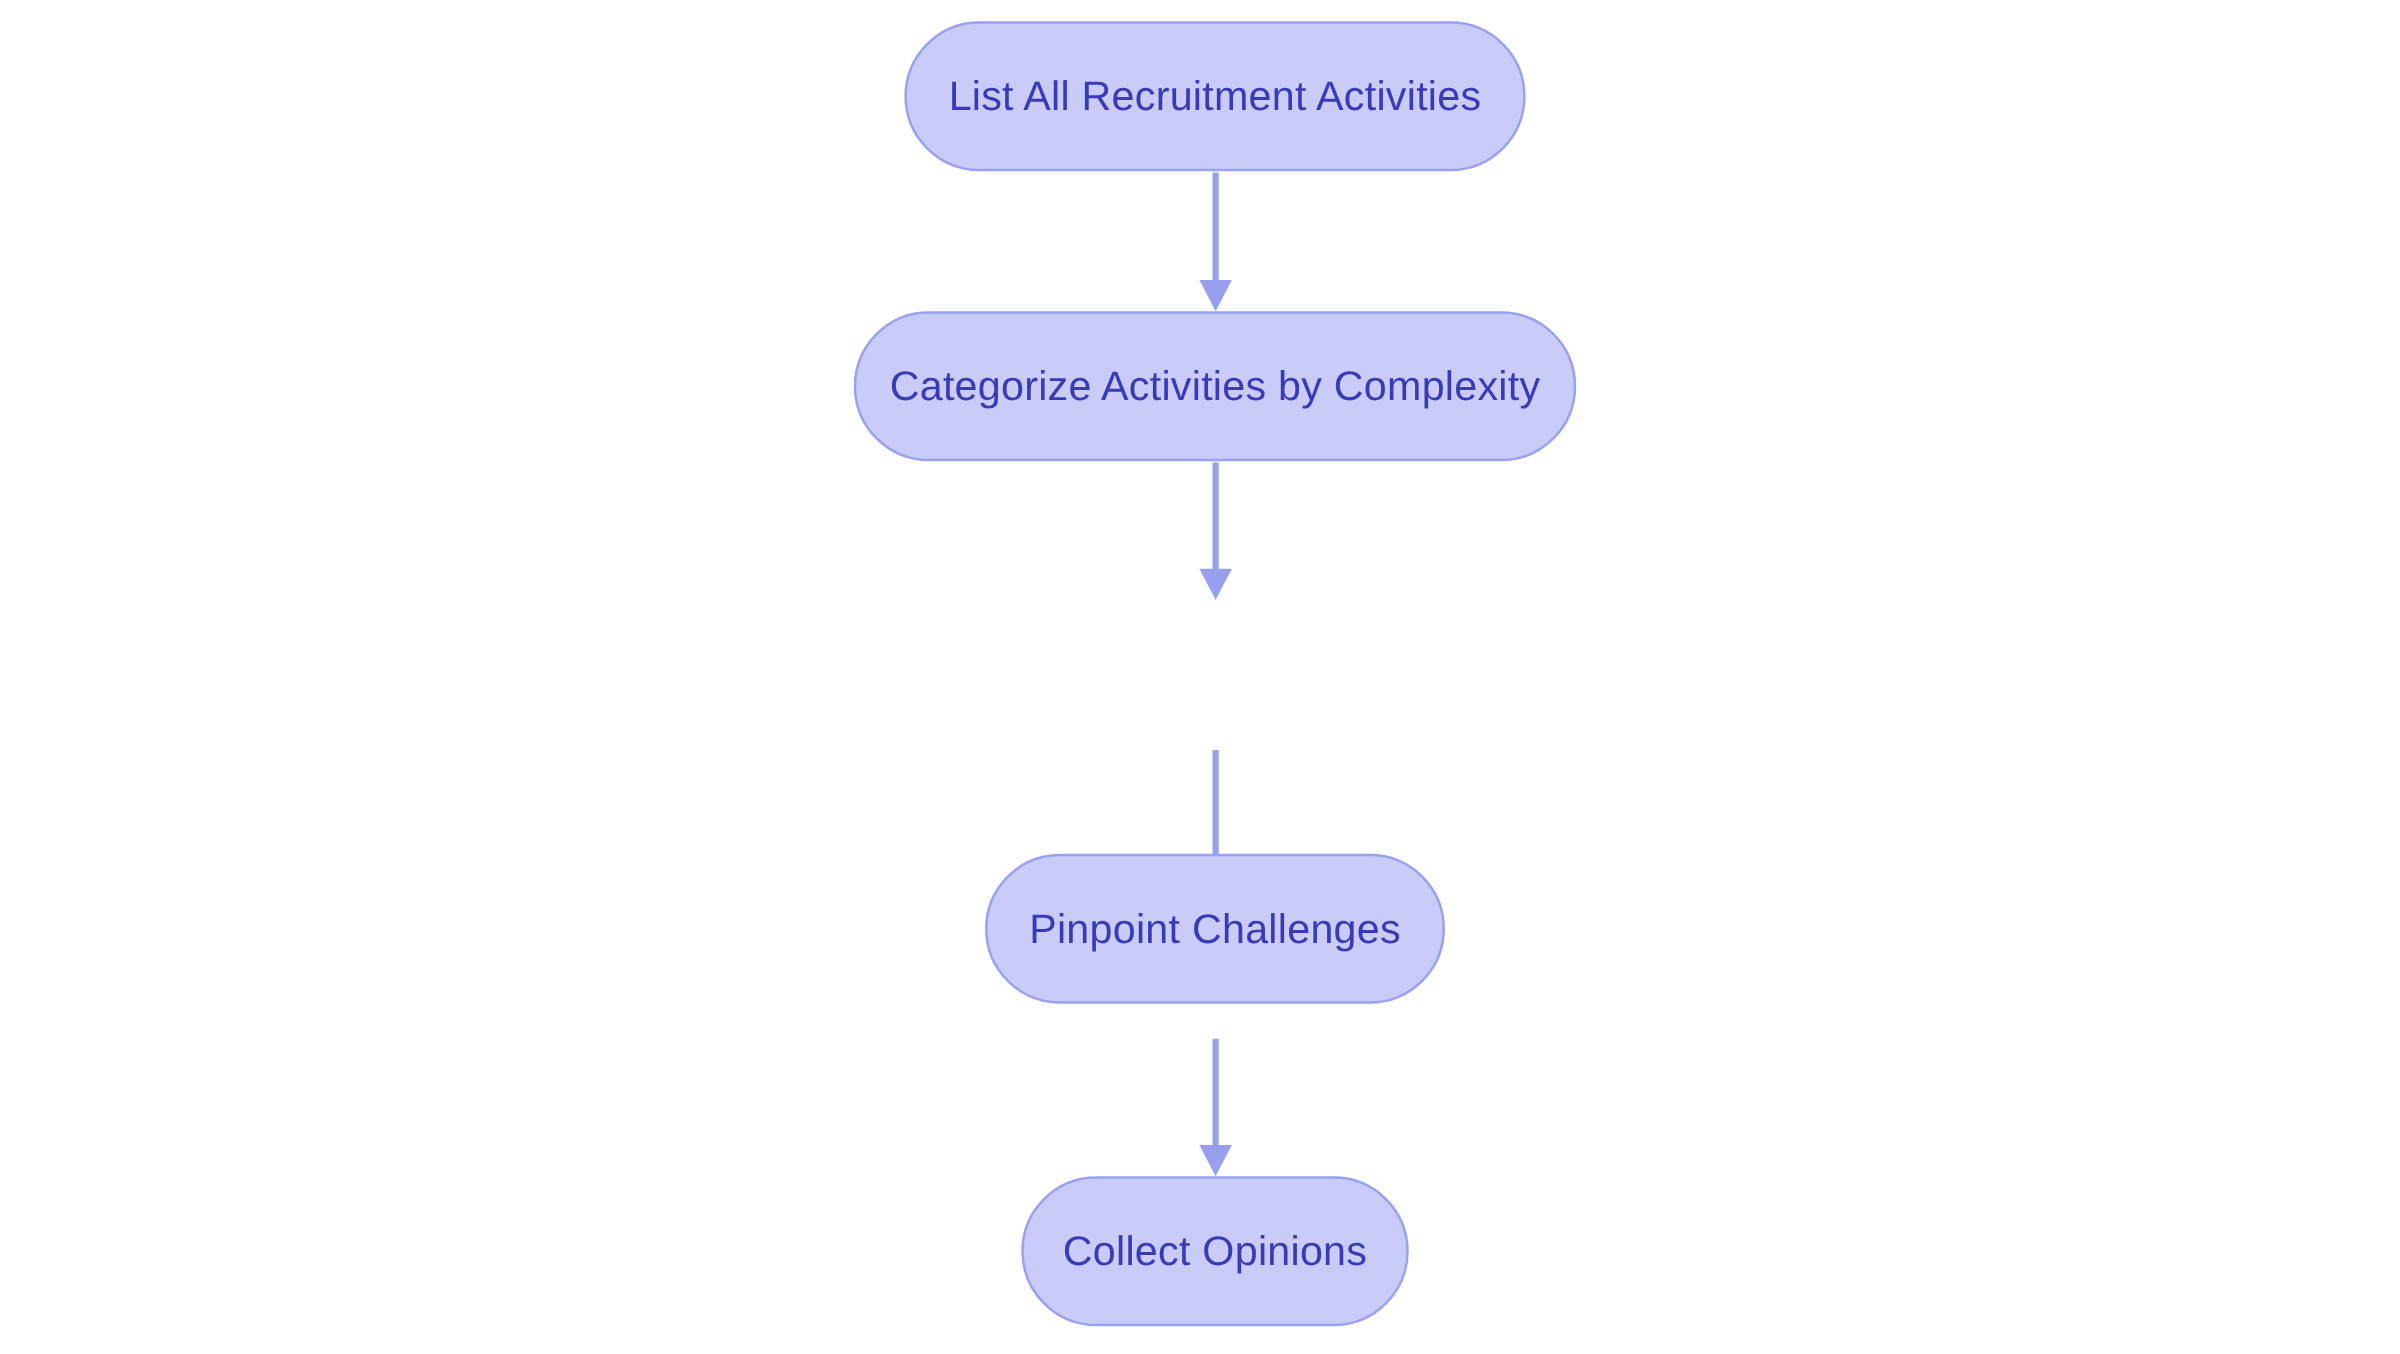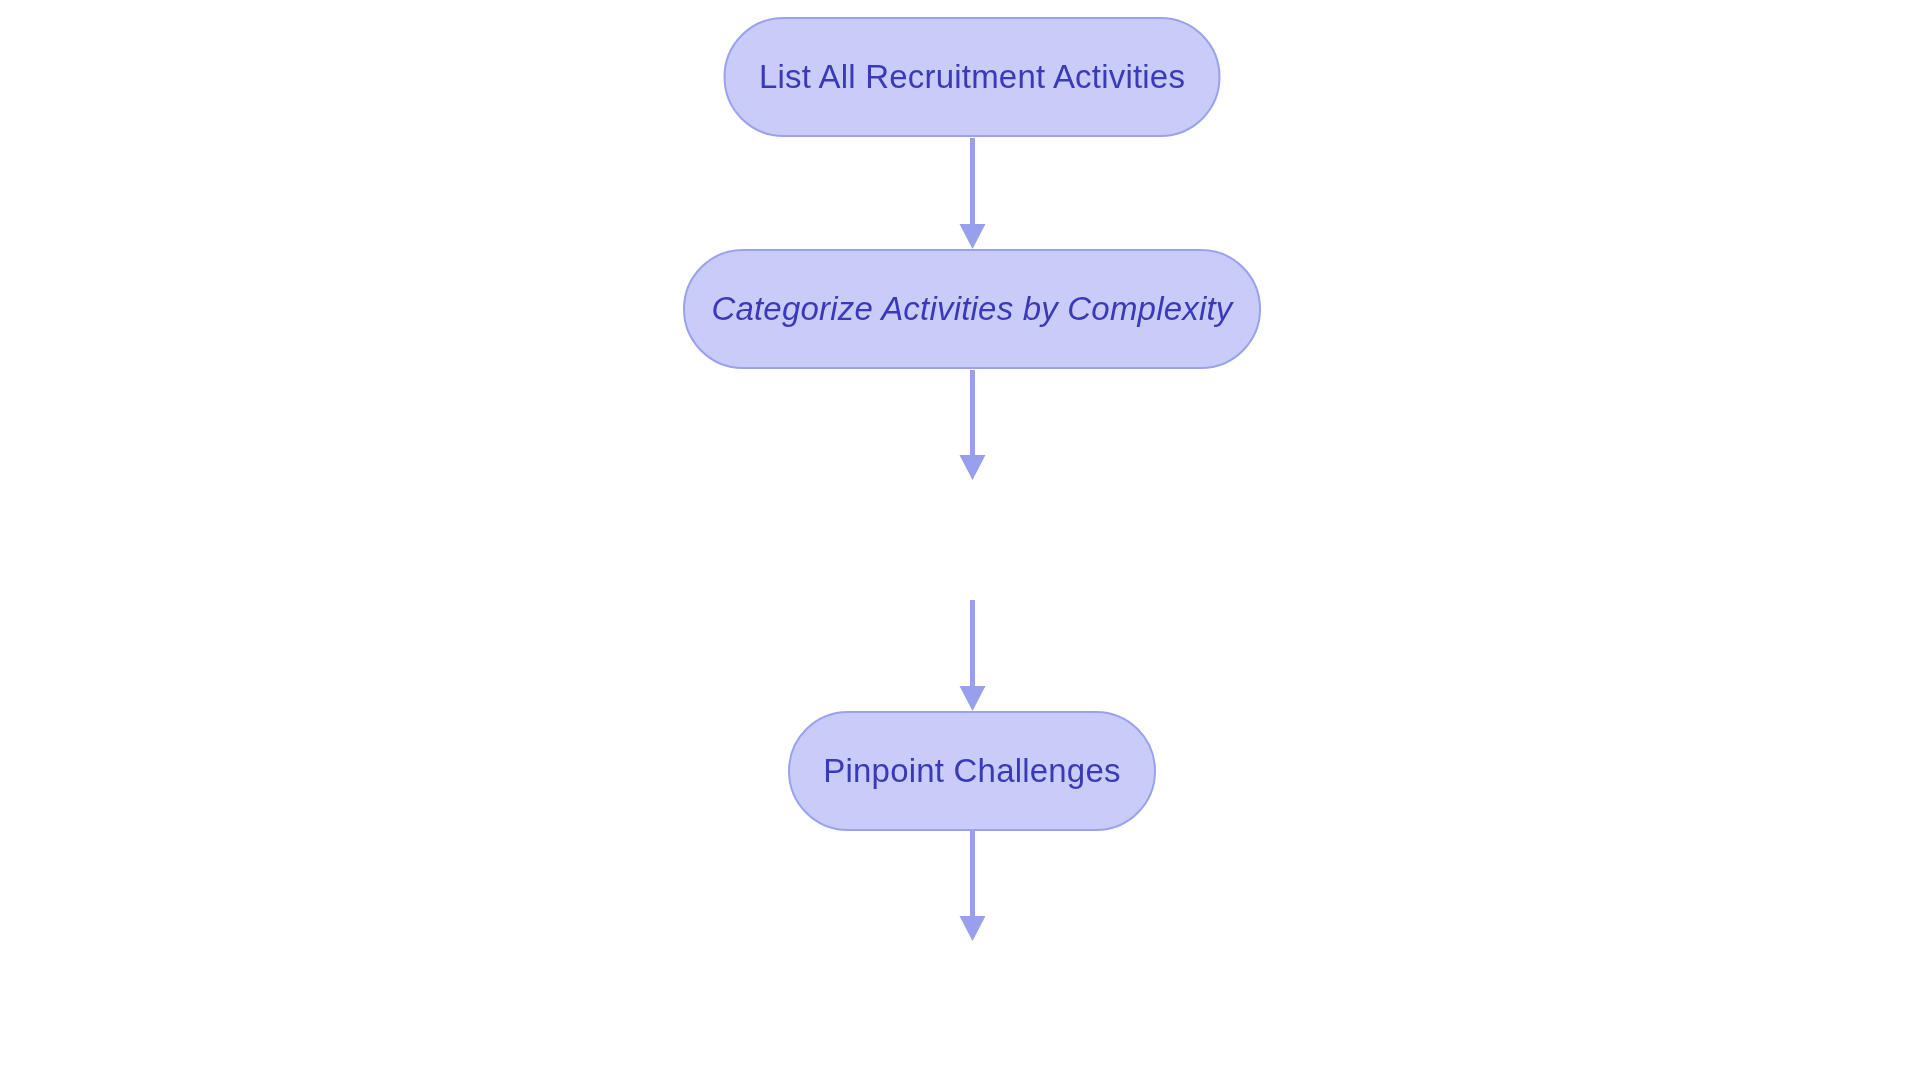--- a/index.html
+++ b/index.html
@@ -37,23 +37,23 @@
   }
   .node .label {
     color: var(--text);
     font-size: 33px;
     font-weight: 400;
     letter-spacing: 0.2px;
     white-space: nowrap;
     text-align: center;
   }
   .n1 { top: 17px;  width: 497px; }
-  .n2 { top: 249px; width: 578px; font-style: italic; }
+  .n2 { top: 249px; width: 578px; }
   .n3 { top: 480px; width: 415px; }
-  .n4 { top: 711px; width: 368px; }
+  .n4 { top: 683px; width: 368px; }
   .n5 { top: 941px; width: 310px; }
 
   .arrow {
     position: absolute;
     left: 50%;
     transform: translateX(-50%);
     width: 27px;
   }
   .a1 { top: 138px; height: 111px; }
   .a2 { top: 370px; height: 110px; }
@@ -111,14 +111,17 @@
 
   <div class="node n4">
     <span class="label">Pinpoint Challenges</span>
   </div>
 
   <div class="arrow a4">
     <div class="shaft"></div>
     <div class="head"></div>
   </div>
 
+  <div class="node n5">
+    <span class="label">Collect Opinions</span>
+  </div>
 
 </div>
 
 </body></html>

